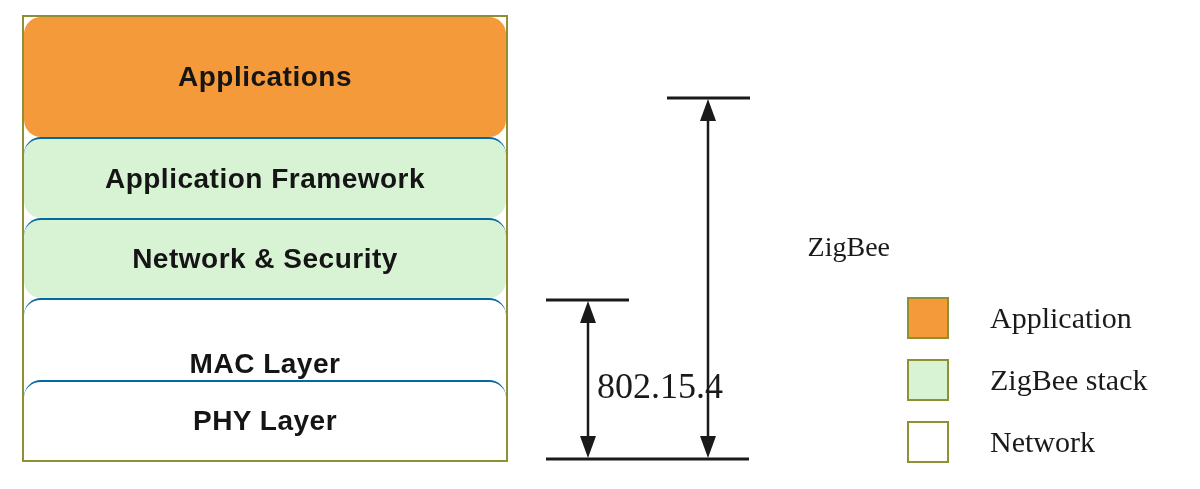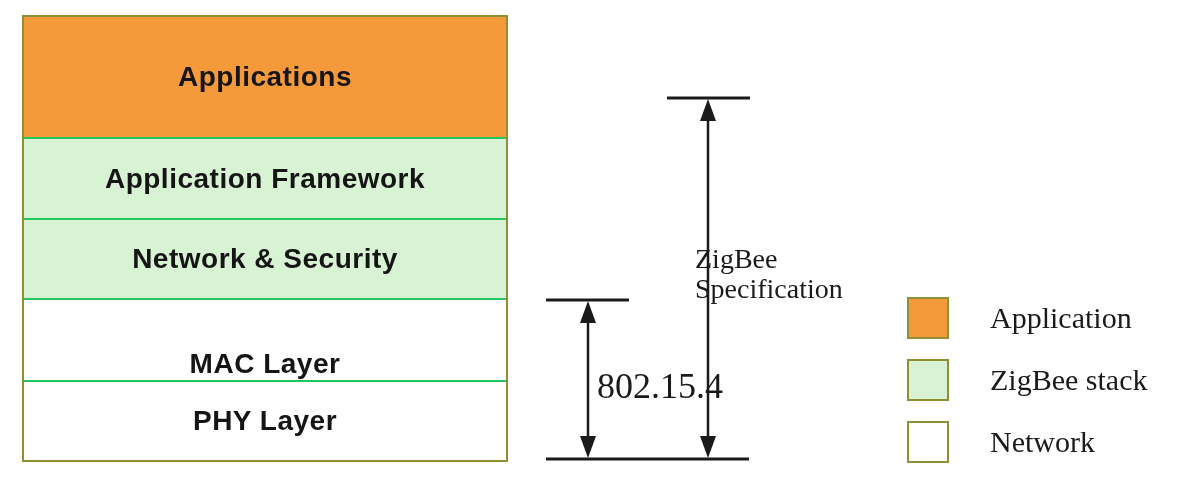--- a/index.html
+++ b/index.html
@@ -28,22 +28,23 @@
   .layer {
     box-sizing: border-box;
     display: flex;
     align-items: center;
     justify-content: center;
     font-weight: bold;
     font-size: 28px;
     letter-spacing: 0.5px;
     color: #151515;
     font-family: "Liberation Sans", sans-serif;
+    border-radius: 17px;
   }
-  .layer + .layer { border-top: 2px solid #22c55e; }
+  .layer + .layer { border-top: 2px solid #0369a1; }
   .layer-0 { height: 120px; }
   .layer-1 { height: 81px; }
   .layer-2 { height: 80px; }
   .layer-3 { height: 82px; }
   .layer-4 { flex: 1 1 auto; }
 
   
   .arrows {
     position: absolute;
     left: 0; top: 0;
@@ -52,23 +53,23 @@
   }
 
   
   .ann {
     position: absolute;
     color: #1a1a1a;
     font-family: "Liberation Serif", serif;
   }
   .ann-zigbee-spec {
     left: 695px;
-    top: 244px;
+    top: 232px;
     width: 195px;
-    text-align: left;
+    text-align: right;
     font-size: 28px;
     line-height: 30px;
   }
   .ann-ieee {
     left: 597px;
     top: 365px;
     font-size: 36px;
   }
 
   
@@ -133,21 +134,20 @@
       <line x1="588" y1="316" x2="588" y2="442" stroke-width="2.5" fill="none"></line>
       <polygon points="588,301 580,323 596,323" stroke="none"></polygon>
       <polygon points="588,458 580,436 596,436" stroke="none"></polygon>
 
       <line x1="546" y1="459" x2="749" y2="459" stroke-width="3" fill="none"></line>
     </g>
   </svg>
 
   <div class="ann ann-zigbee-spec">
     <div>ZigBee</div>
-    <div>Specification</div>
   </div>
   <div class="ann ann-ieee">802.15.4</div>
 
   <div class="legend">
     <div class="legend-item">
       <div class="legend-swatch" style="background-color: rgb(244, 154, 59);"></div>
       <div class="legend-label">Application</div>
     </div>
     <div class="legend-item">
       <div class="legend-swatch" style="background-color: rgb(216, 243, 212);"></div>

